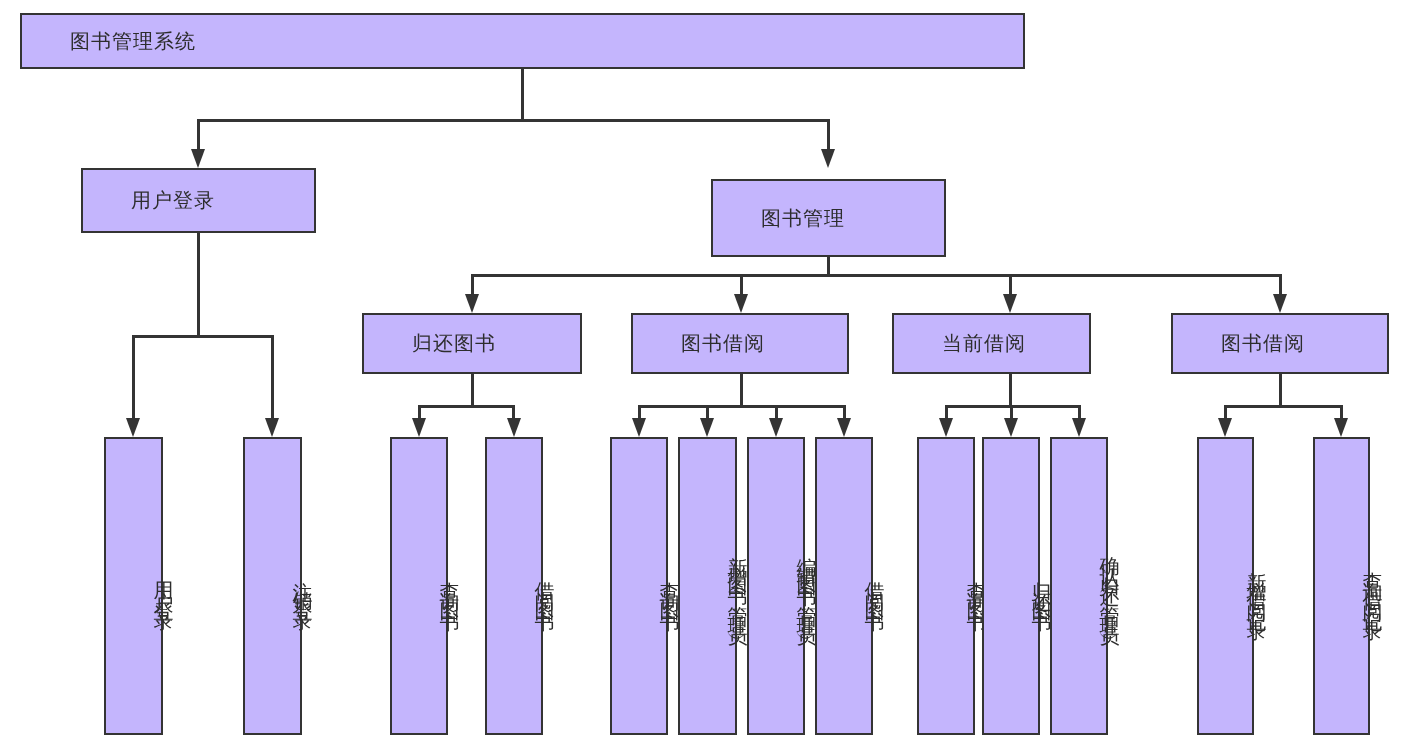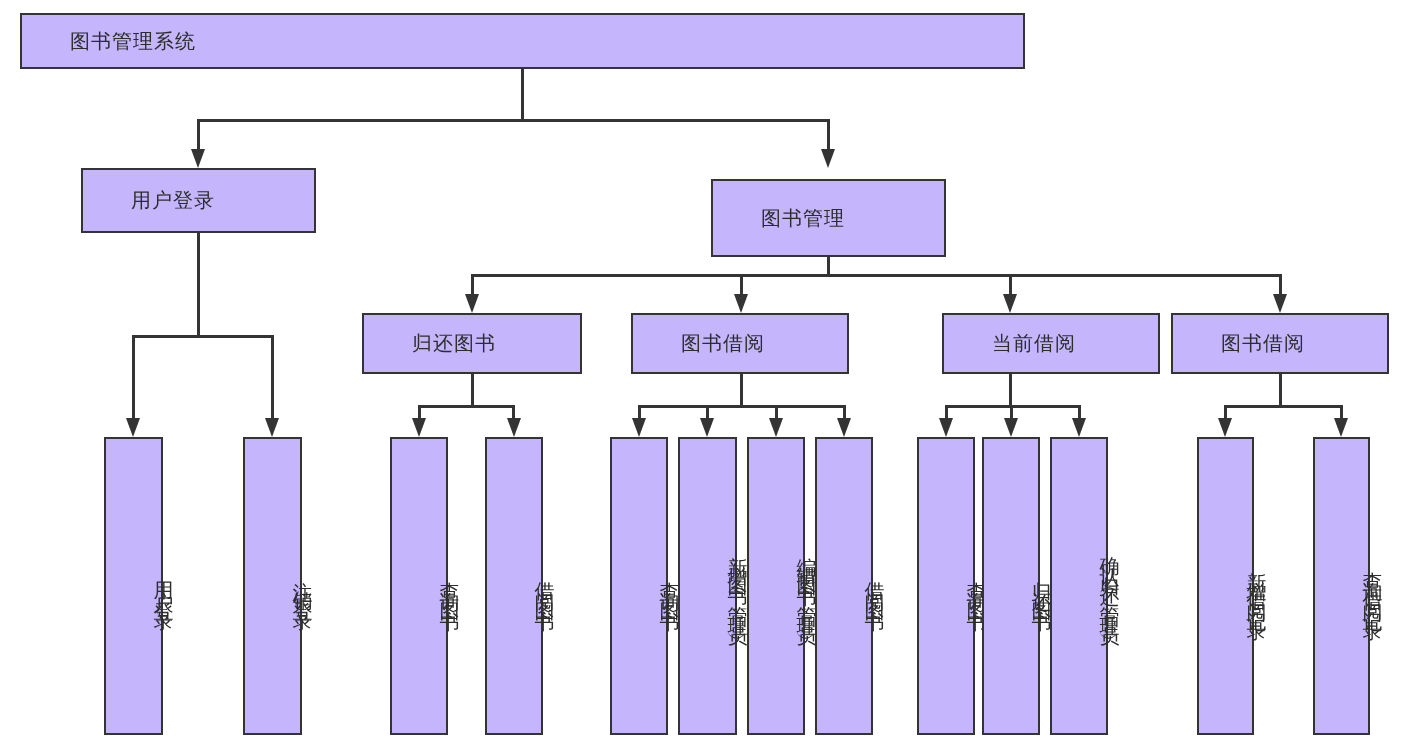--- a/index.html
+++ b/index.html
@@ -145,21 +145,21 @@
   <div class="box" style="left:711px; top:179px; width:235px; height:78px;">
     <span class="lbl">图书管理</span>
   </div>
 
   <div class="box" style="left:362px; top:313px; width:220px; height:61px;">
     <span class="lbl">归还图书</span>
   </div>
   <div class="box" style="left:631px; top:313px; width:218px; height:61px;">
     <span class="lbl">图书借阅</span>
   </div>
-  <div class="box" style="left:942px; top:313px; width:218px; height:61px;">
+  <div class="box" style="left:892px; top:313px; width:199px; height:61px;">
     <span class="lbl">当前借阅</span>
   </div>
   <div class="box" style="left:1171px; top:313px; width:218px; height:61px;">
     <span class="lbl">图书借阅</span>
   </div>
 
   <div class="box leaf" style="left:104px; top:437px; width:59px; height:298px;">
     <span class="lbl">用户登录</span>
   </div>
   <div class="box leaf" style="left:243px; top:437px; width:59px; height:298px;">

